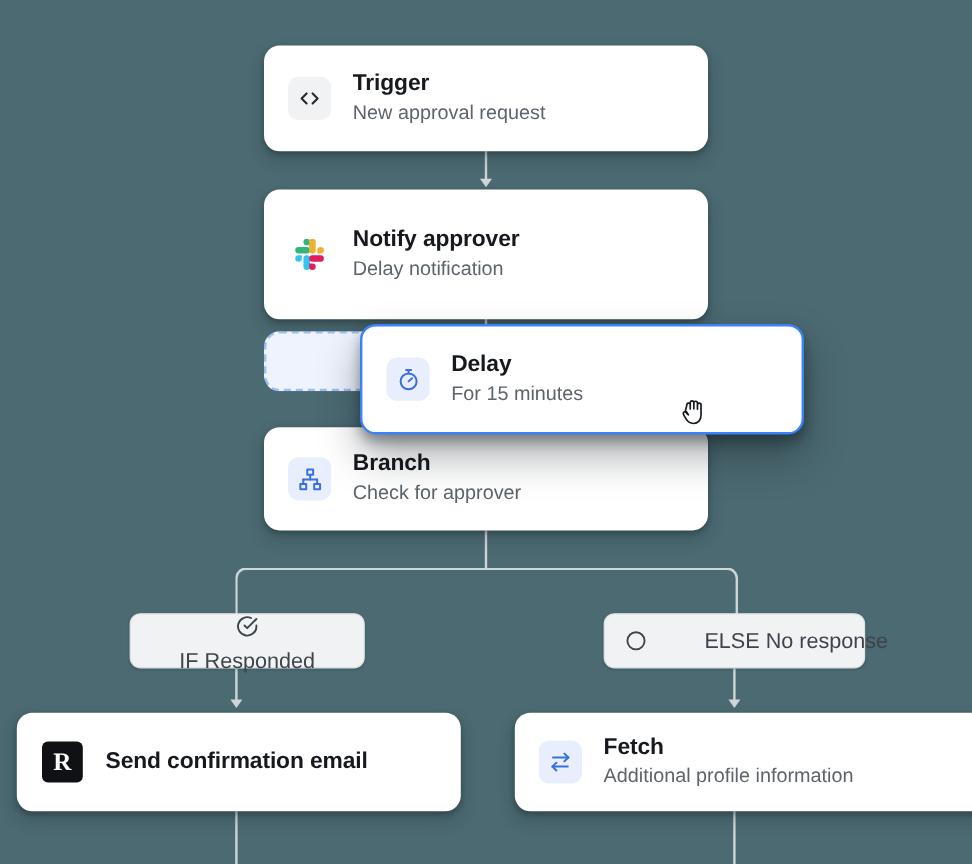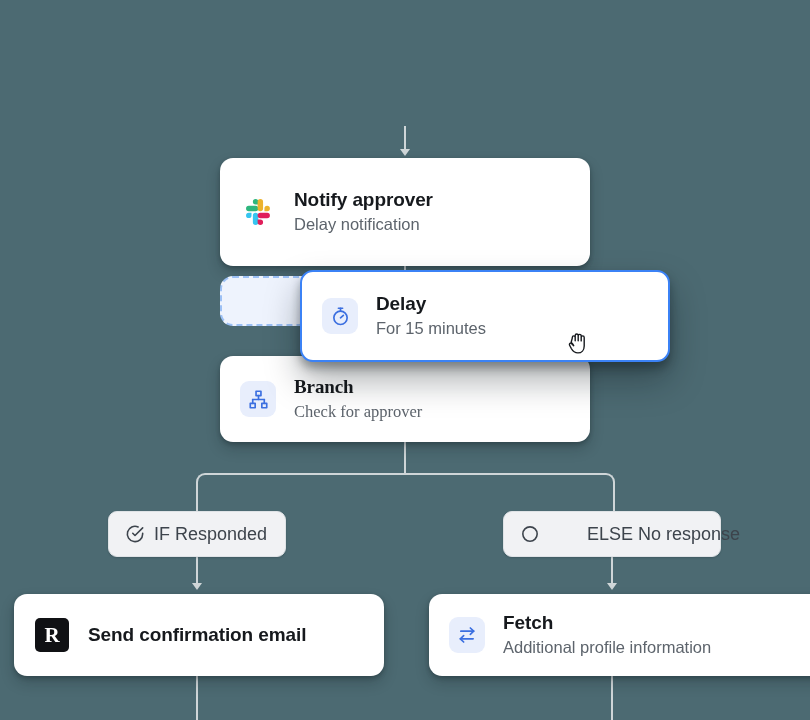--- a/index.html
+++ b/index.html
@@ -171,20 +171,32 @@
 
   <div class="conn conn-v" style="left:196px; top:557px; height:30px;"></div>
   <div class="arrowhead" style="left:192px; top:583px;"></div>
 
   <div class="conn conn-v" style="left:611px; top:557px; height:30px;"></div>
   <div class="arrowhead" style="left:607px; top:583px;"></div>
 
   <div class="conn conn-v" style="left:196px; top:676px; height:44px;"></div>
   <div class="conn conn-v" style="left:611px; top:676px; height:44px;"></div>
 
+  <div class="node" style="left:220px; top:38px; width:370px; height:88px;">
+    <div class="node-icon icon-grey">
+      <svg width="20" height="20" viewBox="0 0 24 24" fill="none" stroke="#26292e" stroke-width="2.1" stroke-linecap="round" stroke-linejoin="round">
+        <polyline points="9,7 4,12 9,17"></polyline>
+        <polyline points="15,7 20,12 15,17"></polyline>
+      </svg>
+    </div>
+    <div class="node-text">
+      <div class="node-title">Trigger</div>
+      <div class="node-sub">New approval request</div>
+    </div>
+  </div>
 
   <div class="node" style="left:220px; top:158px; width:370px; height:108px;">
     <div class="node-icon icon-plain">
       <svg width="26" height="26" viewBox="0 0 122 122">
         <g>
           <path fill="#36c5f0" d="M30.5 76.9a12.8 12.8 0 1 1-12.8-12.8h12.8zM36.9 76.9a12.8 12.8 0 0 1 25.6 0v32a12.8 12.8 0 1 1-25.6 0z"></path>
           <path fill="#2eb67d" d="M49.7 25.6a12.8 12.8 0 1 1 12.8-12.8v12.8zM49.7 32.1a12.8 12.8 0 0 1 0 25.6h-32a12.8 12.8 0 1 1 0-25.6z"></path>
           <path fill="#ecb22e" d="M91.2 44.9a12.8 12.8 0 1 1 12.8 12.8H91.2zM84.8 44.9a12.8 12.8 0 0 1-25.6 0v-32a12.8 12.8 0 1 1 25.6 0z"></path>
           <path fill="#e01e5a" d="M72 96.2a12.8 12.8 0 1 1-12.8 12.8V96.2zM72 89.8a12.8 12.8 0 0 1 0-25.6h32a12.8 12.8 0 1 1 0 25.6z"></path>
         </g>
@@ -212,39 +224,39 @@
       <div class="node-sub">For 15 minutes</div>
     </div>
   </div>
 
   <div class="cursor-hand" style="left:566px; top:330px;">
     <svg width="26" height="28" viewBox="0 0 26 28">
       <path d="M5.2 13.2c0-1 .2-2.1.5-3 .3-.9.6-2 .6-2.8 0-.9.7-1.5 1.5-1.5s1.4.6 1.4 1.5v3.4c0-1 0-4.1 0-5.2 0-.9.7-1.6 1.5-1.6s1.5.7 1.5 1.6c0 1 0 4.2 0 5.1 0-.8 0-3.8 0-4.7 0-.9.7-1.6 1.5-1.6s1.5.7 1.5 1.6c0 .9 0 4 0 4.9 0-.7 0-2.7 0-3.4 0-.9.6-1.6 1.5-1.6s1.5.7 1.5 1.6v8.4c0 4.1-2.6 7-6.3 7-3.8 0-5.3-2-6.6-4.4-.5-1-1.3-2.4-1.7-3.2-.4-.8-.1-1.8.8-2.2.9-.4 1.8 0 2.2.7l1.1 1.9z" fill="#ffffff" stroke="#16191d" stroke-width="1.4" stroke-linejoin="round"></path>
     </svg>
   </div>
 
-  <div class="node" style="left:220px; top:356px; width:370px; height:86px;font-family:Liberation Serif, serif;">
+  <div class="node" style="left:220px; top:356px; width:370px; height:86px;">
     <div class="node-icon icon-blue">
       <svg width="21" height="21" viewBox="0 0 24 24" fill="none" stroke="#3b6fe0" stroke-width="1.9" stroke-linecap="round" stroke-linejoin="round">
         <rect x="9.2" y="2.6" width="5.6" height="5"></rect>
         <rect x="2.6" y="16.4" width="5.6" height="5"></rect>
         <rect x="15.8" y="16.4" width="5.6" height="5"></rect>
         <line x1="12" y1="7.6" x2="12" y2="12"></line>
         <line x1="5.4" y1="16.4" x2="5.4" y2="12"></line>
         <line x1="18.6" y1="16.4" x2="18.6" y2="12"></line>
         <line x1="5.4" y1="12" x2="18.6" y2="12"></line>
       </svg>
     </div>
     <div class="node-text">
       <div class="node-title">Branch</div>
       <div class="node-sub">Check for approver</div>
     </div>
   </div>
 
-  <div class="pill" style="left:108px; top:511px; width:178px; height:46px;">
+  <div class="pill" style="left:108px; top:511px; width:196px; height:46px;flex-direction:column;">
     <span style="display:flex;align-items:center;">
       <svg width="20" height="20" viewBox="0 0 24 24" fill="none" stroke="#3d444c" stroke-width="1.9" stroke-linecap="round" stroke-linejoin="round">
         <path d="M21.2 11.1V12a9.2 9.2 0 1 1-5.4-8.4"></path>
         <polyline points="21.2,4.6 12,13.8 9.3,11.1"></polyline>
       </svg>
     </span>
     <span class="pill-label">IF Responded</span>
   </div>
 
   <div class="pill" style="left:503px; top:511px; width:218px; height:46px;gap:47px;">

